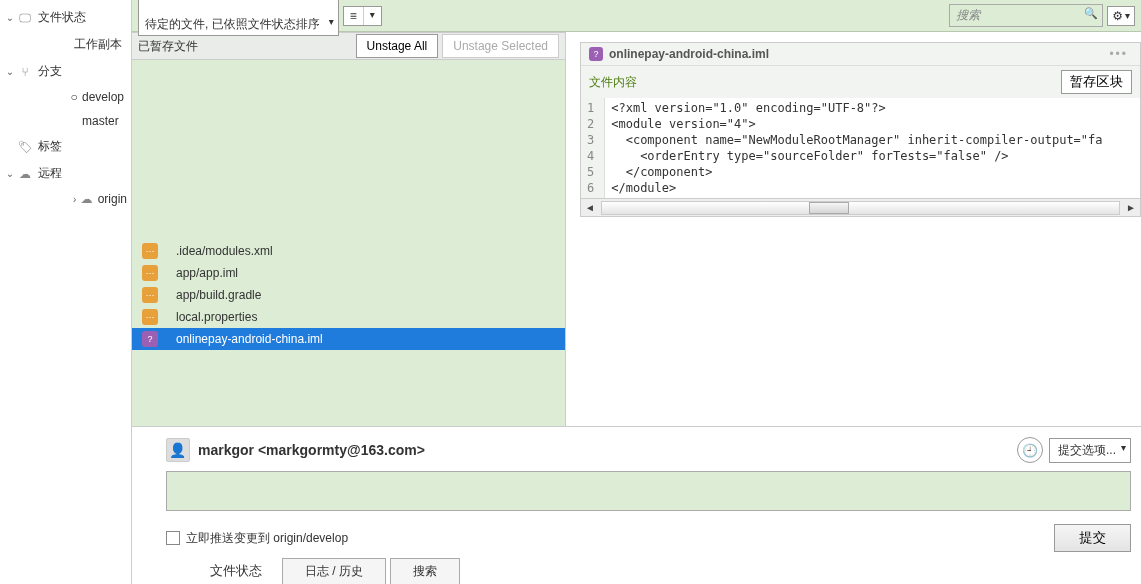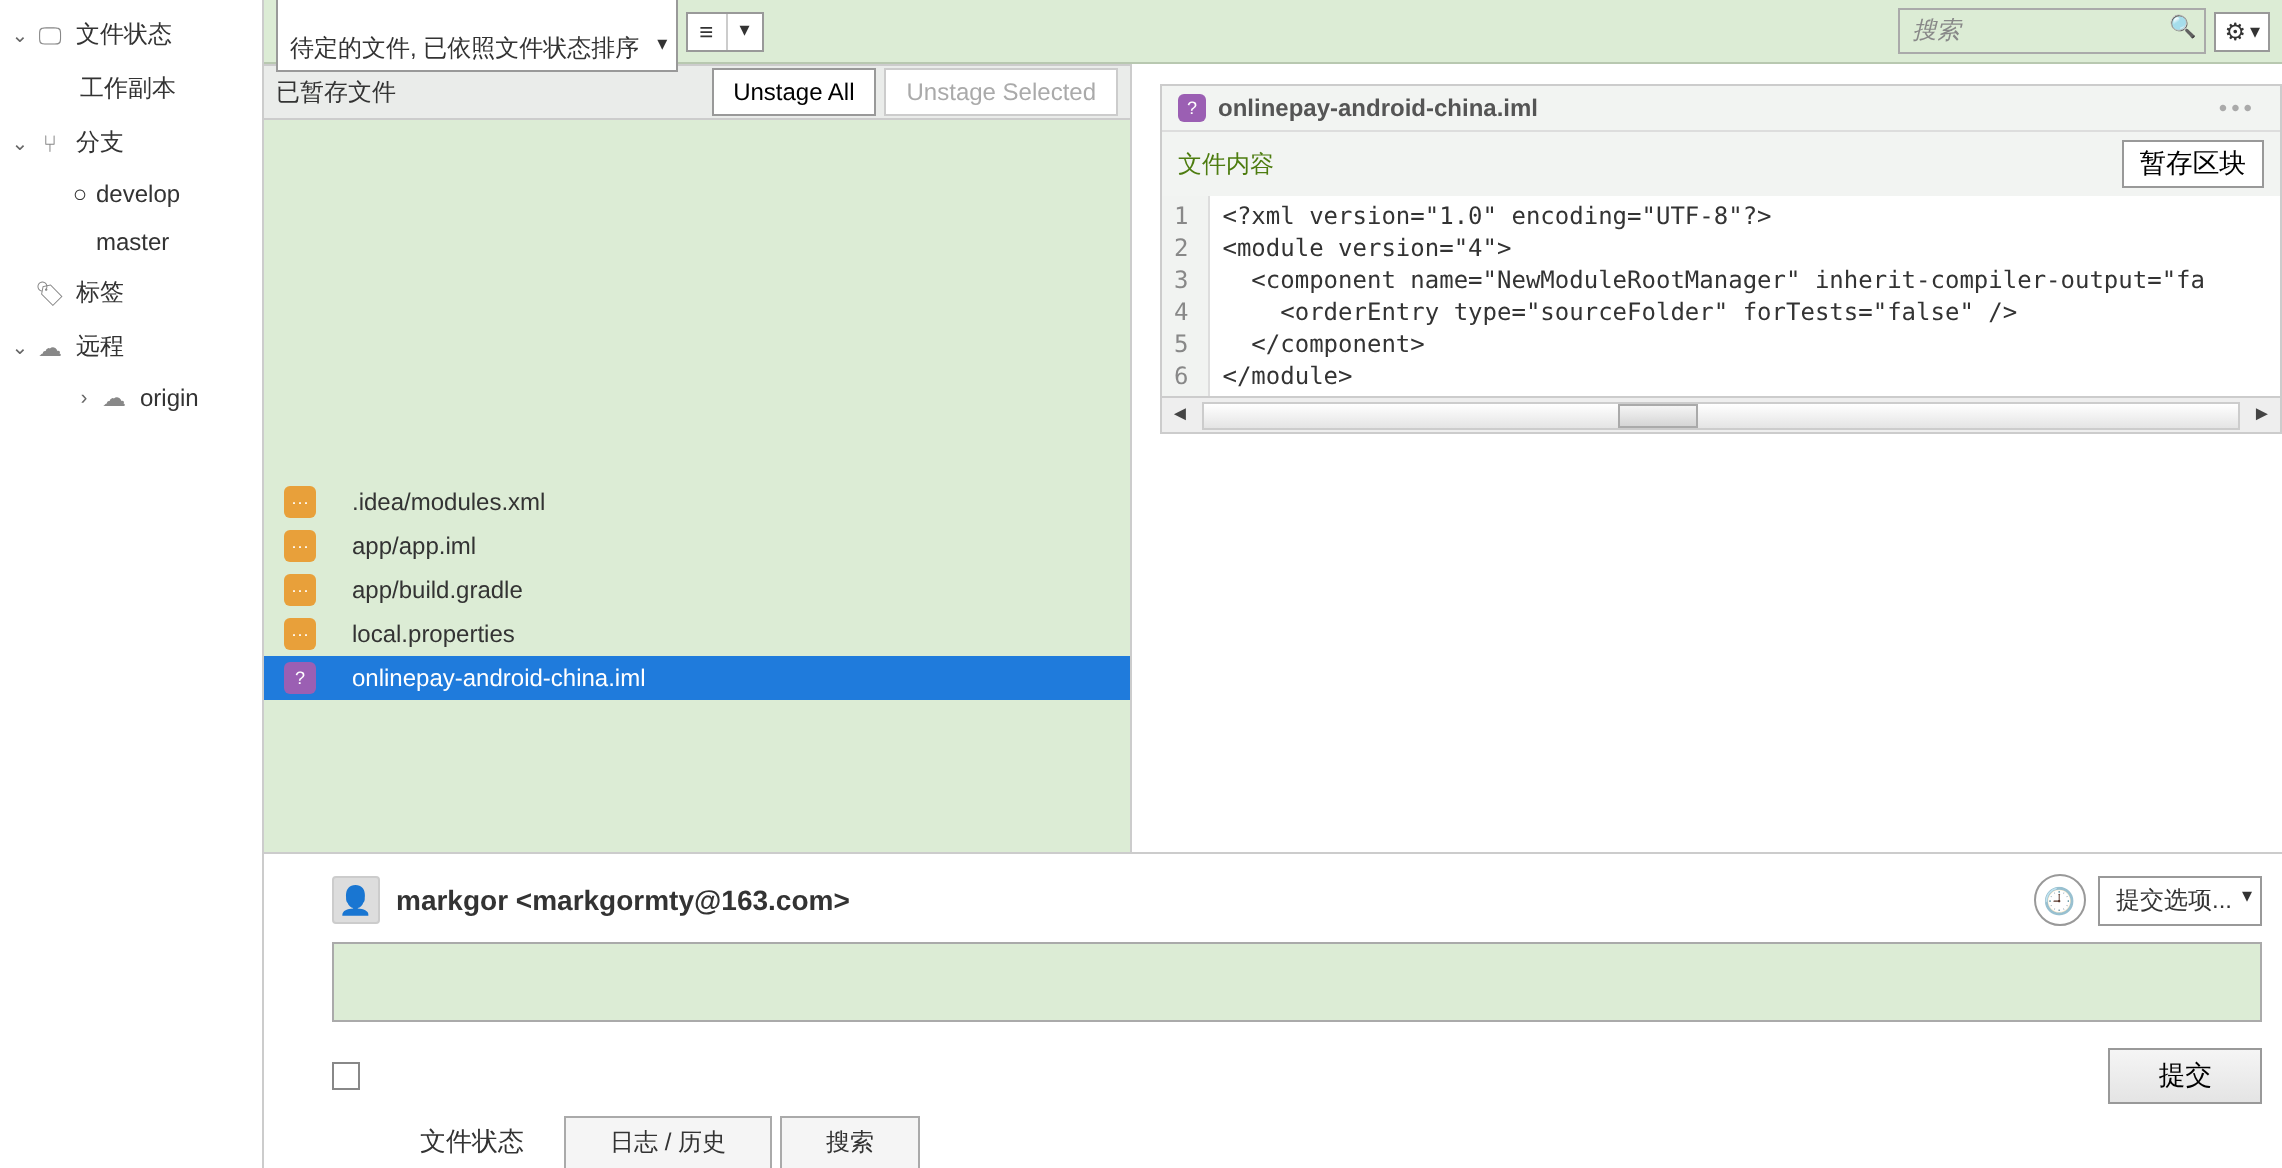--- a/index.html
+++ b/index.html
@@ -6,21 +6,21 @@
     body { font-family: -apple-system, "Microsoft YaHei", sans-serif; font-size: 12px; background: #fff; color: #333; overflow: hidden; }
     .root { display: flex; width: 1141px; height: 584px; }
     
     
     .sidebar { width: 132px; background: #fff; border-right: 1px solid #ccc; padding-top: 4px; }
     .tree-item { display: flex; align-items: center; padding: 5px 4px; cursor: pointer; }
     .tree-chev { width: 12px; text-align: center; font-size: 10px; color: #666; }
     .tree-icon { width: 18px; text-align: center; color: #888; }
     .tree-label { margin-left: 4px; }
     .tree-label.bold { font-weight: normal; }
-    .tree-sub { padding-left: 36px; }
+    .tree-sub { padding-left: 36px; margin-left: 34px; }
     
     
     .main { flex: 1; display: flex; flex-direction: column; }
     
     
     .headbar { height: 32px; background: #dcecd5; border-bottom: 1px solid #b8c8b0; display: flex; align-items: center; padding: 0 6px; gap: 4px; }
     .dropdown-sort { background: #fff; border: 1px solid #999; padding: 20px 18px 2px 6px; font-size: 12px; position: relative; cursor: pointer; }
     .dropdown-sort::after { content: "▾"; position: absolute; right: 4px; font-size: 10px; }
     .iconbtn-group { background: #fff; border: 1px solid #999; display: flex; }
     .iconbtn { padding: 2px 6px; cursor: pointer; border-right: 1px solid #ccc; }
@@ -221,20 +221,21 @@
         <div class="avatar">👤</div>
         <div class="user-text"><b>markgor &lt;markgormty@163.com&gt;</b></div>
         <div class="right-ctrls">
           <div class="round-btn">🕘</div>
           <div class="opt-btn">提交选项...</div>
         </div>
       </div>
       <textarea class="msg-input" style=""></textarea>
       <div class="commit-row">
         <div class="chk"></div>
+        <span>立即推送变更到 origin/develop</span>
         <button class="commit-btn">提交</button>
       </div>
       <div class="bottom-tabs">
         <div class="tab-label">文件状态</div>
         <div class="tab">日志 / 历史</div>
         <div class="tab">搜索</div>
       </div>
     </div>
   </div>
 </div>

